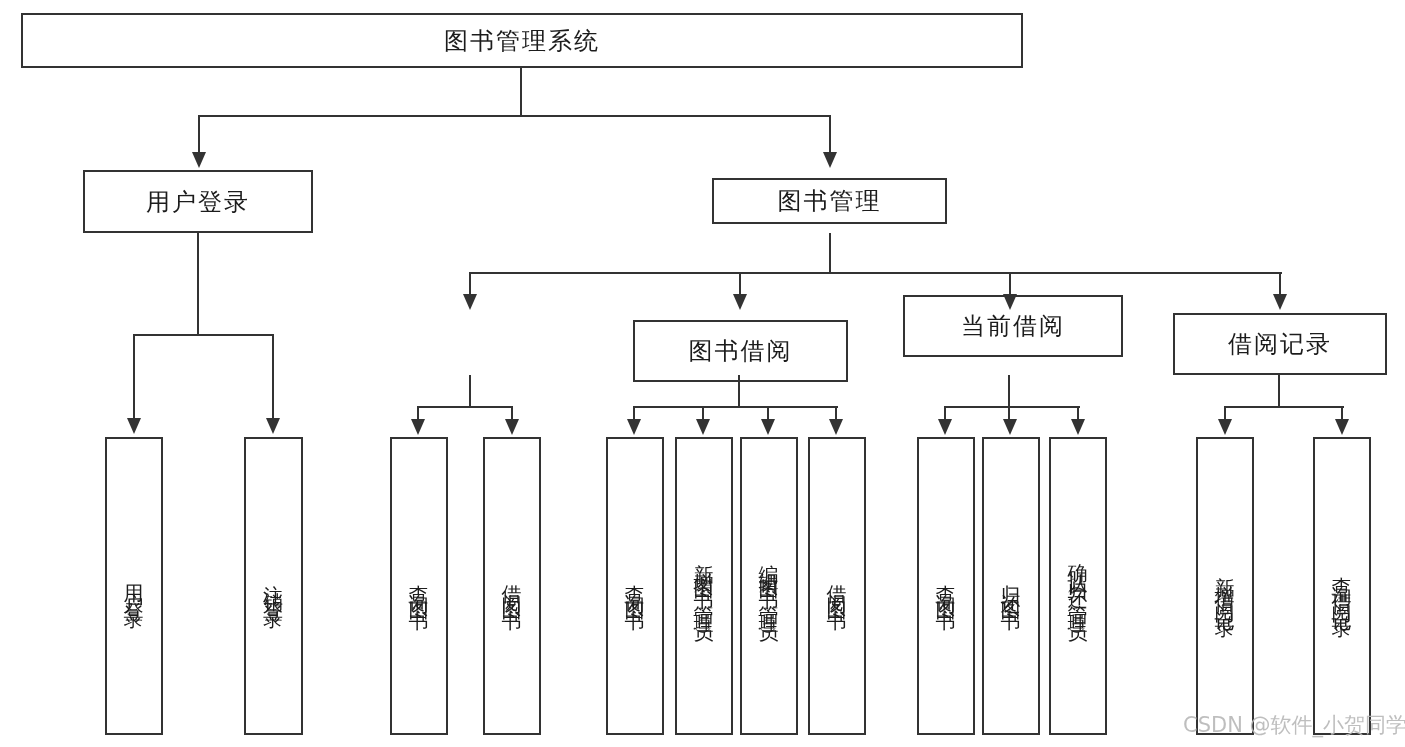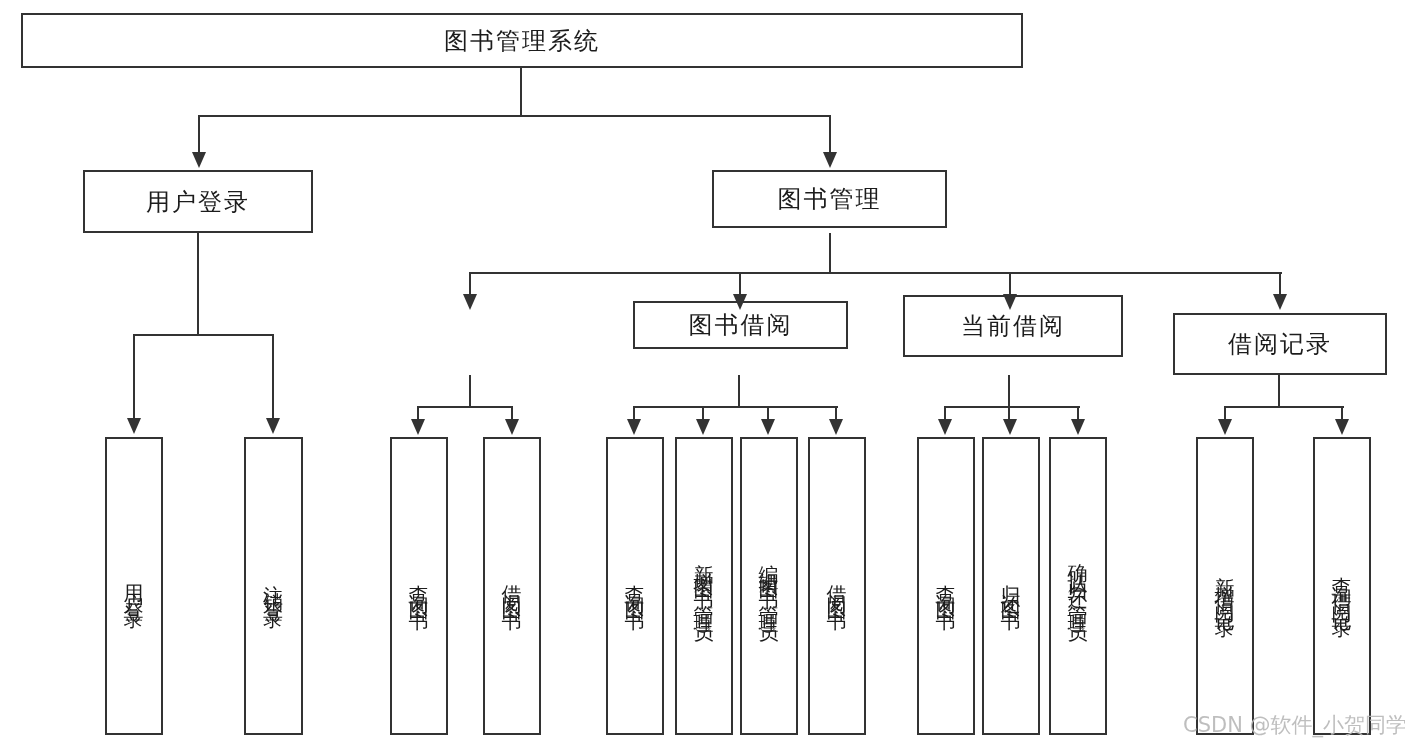--- a/index.html
+++ b/index.html
@@ -59,25 +59,25 @@
 <div class="canvas">
 
   <div class="box h" style="left:21px;top:13px;width:1002px;height:55px">
     <span>图书管理系统</span>
   </div>
 
   <div class="box h" style="left:83px;top:170px;width:230px;height:63px">
     <span>用户登录</span>
   </div>
 
-  <div class="box h" style="left:712px;top:170px;width:235px;height:58px">
+  <div class="box h" style="left:712px;top:178px;width:235px;height:46px">
     <span>图书管理</span>
   </div>
 
-  <div class="box h" style="left:633px;top:301px;width:215px;height:48px">
+  <div class="box h" style="left:633px;top:320px;width:215px;height:62px">
     <span>图书借阅</span>
   </div>
   <div class="box h" style="left:903px;top:295px;width:220px;height:62px">
     <span>当前借阅</span>
   </div>
   <div class="box h" style="left:1173px;top:313px;width:214px;height:62px">
     <span>借阅记录</span>
   </div>
 
   <div class="box leaf" style="left:105px;top:437px;width:58px;height:298px">

